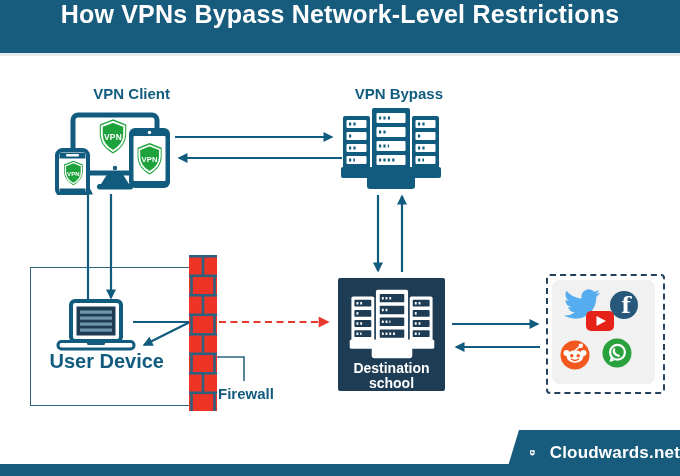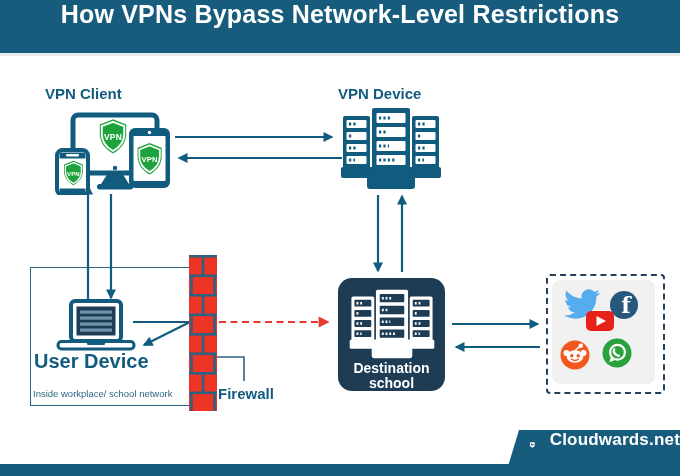--- a/index.html
+++ b/index.html
@@ -4,48 +4,48 @@
 <style>
   html,body{margin:0;padding:0;background:#fff;}
   .canvas{position:relative;width:680px;height:476px;background:#ffffff;overflow:hidden;
           font-family:"Liberation Sans",sans-serif;}
   
   .header{position:absolute;left:0;top:0;width:680px;height:53px;background:#175C7D;
           display:flex;align-items:flex-start;justify-content:center;z-index:5;}
   .header-shadow{position:absolute;left:0;top:53px;width:680px;height:3px;background:#E7EAEB;z-index:5;}
   .h-title{color:#fff;font-weight:bold;font-size:25px;letter-spacing:.2px;white-space:nowrap;}
   
-  .lbl{position:absolute;color:#115C7E;font-weight:bold;text-align:left;z-index:6;}
+  .lbl{position:absolute;color:#115C7E;font-weight:bold;text-align:right;z-index:6;}
   .lbl-client{left:45px;top:85px;width:125px;font-size:15px;}
   .lbl-server{left:338px;top:85px;width:105px;font-size:15px;}
   .lbl-user{left:34px;top:350px;width:130px;font-size:20px;}
   .lbl-note{left:33px;top:388px;width:152px;font-size:9.5px;font-weight:normal;text-align:left;color:#2E6583;}
   .lbl-firewall{left:218px;top:385px;width:80px;font-size:15px;text-align:left;}
   
   .user-box{position:absolute;left:30px;top:267px;width:163px;height:137px;
             border:1.5px solid #2F6480;z-index:1;background:transparent;}
   .dest-box{position:absolute;left:338px;top:278px;width:107px;height:113px;background:#1E3C54;
-            border-radius:14px;z-index:4;display:flex;flex-direction:column;align-items:center;}
+            border-radius:2px;z-index:4;display:flex;flex-direction:column;align-items:center;}
   .dest-label{color:#fff;font-weight:bold;font-size:14px;line-height:15px;text-align:center;margin-top:2px;}
   .social-outer{position:absolute;left:546px;top:274px;width:115px;height:116px;
                 border:2px dashed #24405B;border-radius:4px;z-index:4;}
   .social-inner{position:absolute;left:552px;top:280px;width:103px;height:104px;background:#F1F1F1;
                 border-radius:8px;z-index:4;}
   
   .svg-abs{position:absolute;z-index:6;}
   .server-teal{color:#115C7E;--slot:#ffffff;}
   .server-navy{color:#ffffff;--slot:#1E3C54;}
   
   .arrows{position:absolute;left:0;top:0;width:680px;height:476px;z-index:2;pointer-events:none;}
   .wall{position:absolute;left:189px;top:255px;z-index:3;}
   
   .footer-strip{position:absolute;left:0;top:464px;width:680px;height:12px;background:#175C7D;z-index:5;}
   .footer-block{position:absolute;left:498px;top:430px;width:182px;height:46px;background:#175C7D;
                 clip-path:polygon(21px 0,100% 0,100% 100%,7px 100%);z-index:6;
-                display:flex;align-items:flex-start;gap:15px;padding-left:32px;box-sizing:border-box;}
+                display:flex;align-items:center;gap:15px;padding-left:32px;box-sizing:border-box;}
   .brand{color:#fff;font-size:17px;font-weight:600;letter-spacing:.2px;}
 </style>
 </head>
 <body>
 
 <div class="canvas">
 
   <svg width="0" height="0" style="position:absolute" aria-hidden="true">
     <defs>
       <g id="shield-icon">
@@ -90,23 +90,22 @@
       </g>
     </defs>
   </svg>
 
   <div class="header">
     <div class="h-title">How VPNs Bypass Network-Level Restrictions</div>
   </div>
   <div class="header-shadow"></div>
 
   <div class="lbl lbl-client">VPN Client</div>
-  <div class="lbl lbl-server">VPN Device</div>
+  <div class="lbl lbl-server">VPN Bypass</div>
   <div class="lbl lbl-user">User Device</div>
-  <div class="lbl lbl-note">Inside workplace/ school network</div>
   <div class="lbl lbl-firewall">Firewall</div>
 
   <div class="user-box"></div>
 
   <svg class="arrows" viewBox="0 0 680 476">
     <defs>
       <marker id="mTeal" viewBox="0 0 10 10" refX="8.5" refY="5" markerWidth="11" markerHeight="10" markerUnits="userSpaceOnUse" orient="auto">
           <path d="M0 0 L10 5 L0 10 Z" fill="#115C7E"></path>
         </marker>
       <marker id="mRed" viewBox="0 0 10 10" refX="8.5" refY="5" markerWidth="12" markerHeight="11" markerUnits="userSpaceOnUse" orient="auto">

